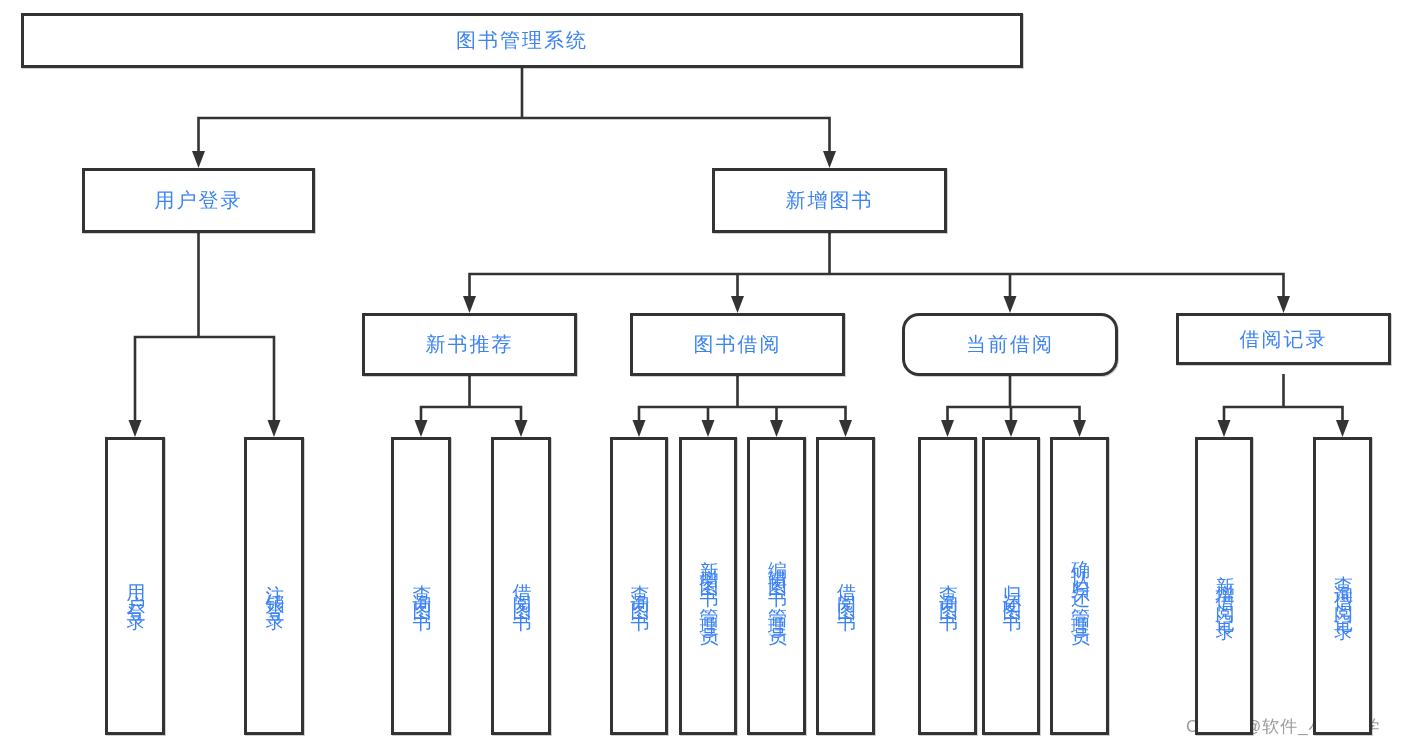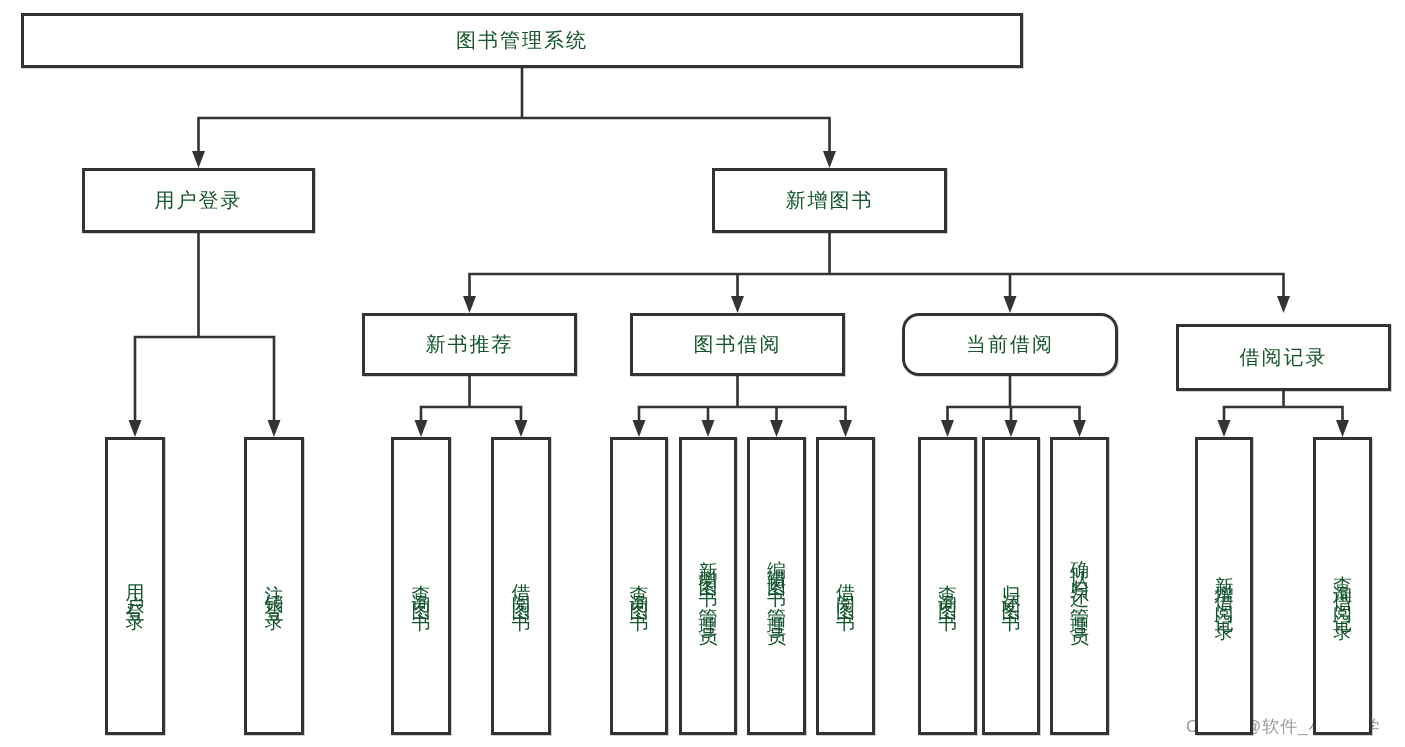--- a/index.html
+++ b/index.html
@@ -17,24 +17,25 @@
     width: 1405px; height: 747px;
   }
   .node {
     position: absolute;
     box-sizing: border-box;
     border: 3px solid #333333;
     background: #ffffff;
     display: flex;
     align-items: center;
     justify-content: center;
-    color: #14532d;
+    color: #3b82f6;
     font-size: 20px;
     letter-spacing: 2px;
     box-shadow: 1px 1px 0 rgba(0,0,0,0.18);
+    font-family: Liberation Mono, monospace;
   }
   .node.vertical {
     writing-mode: vertical-rl;
     text-orientation: mixed;
     font-size: 19px;
     letter-spacing: 0.5em;
     letter-spacing: 0.5em;
     padding-top: 4px;
   }
   .watermark {
@@ -58,21 +59,21 @@
 
   <div class="watermark">CSDN @软件_小贺同学</div>
 <div class="node" style="left: 21px; top: 13px; width: 1002px; height: 55px;">图书管理系统</div>
     <div class="node" style="left: 82px; top: 168px; width: 233px; height: 65px;">用户登录</div>
     <div class="node" style="left: 712px; top: 168px; width: 235px; height: 65px;">新增图书</div>
     <div class="node vertical" style="left: 105px; top: 437px; width: 60px; height: 298px;">用户登录</div>
     <div class="node vertical" style="left: 244px; top: 437px; width: 60px; height: 298px;">注销登录</div>
     <div class="node" style="left: 362px; top: 313px; width: 215px; height: 63px;">新书推荐</div>
     <div class="node" style="left: 630px; top: 313px; width: 215px; height: 63px;">图书借阅</div>
     <div class="node" style="left: 902px; top: 313px; width: 216px; height: 63px; border-radius: 17px;">当前借阅</div>
-    <div class="node" style="left: 1176px; top: 324px; width: 215px; height: 67px;">借阅记录</div>
+    <div class="node" style="left: 1176px; top: 313px; width: 215px; height: 52px;">借阅记录</div>
     <div class="node vertical" style="left: 391px; top: 437px; width: 60px; height: 298px;">查询图书</div>
     <div class="node vertical" style="left: 491px; top: 437px; width: 60px; height: 298px;">借阅图书</div>
     <div class="node vertical" style="left: 610px; top: 437px; width: 58px; height: 298px;">查询图书</div>
     <div class="node vertical" style="left: 679px; top: 437px; width: 58px; height: 298px;">新增图书（管理员）</div>
     <div class="node vertical" style="left: 747px; top: 437px; width: 59px; height: 298px;">编辑图书（管理员）</div>
     <div class="node vertical" style="left: 816px; top: 437px; width: 59px; height: 298px;">借阅图书</div>
     <div class="node vertical" style="left: 918px; top: 437px; width: 59px; height: 298px;">查询图书</div>
     <div class="node vertical" style="left: 982px; top: 437px; width: 58px; height: 298px;">归还图书</div>
     <div class="node vertical" style="left: 1050px; top: 437px; width: 59px; height: 298px;">确认归还（管理员）</div>
     <div class="node vertical" style="left: 1195px; top: 437px; width: 58px; height: 298px;">新增借阅记录</div>

